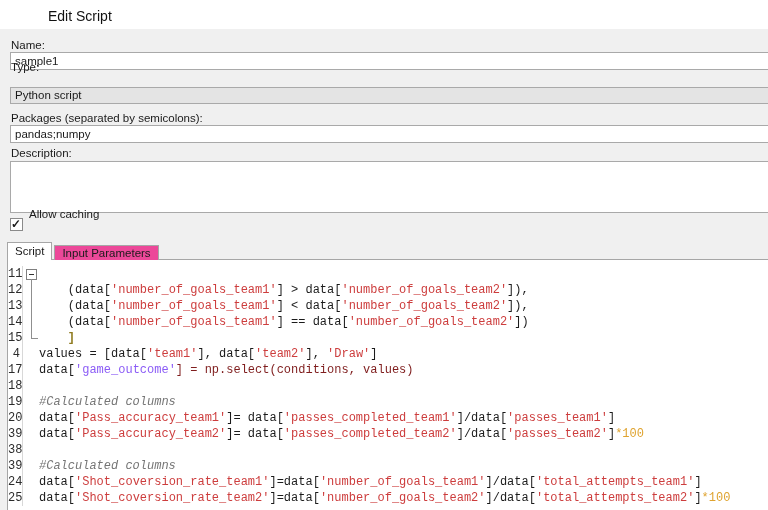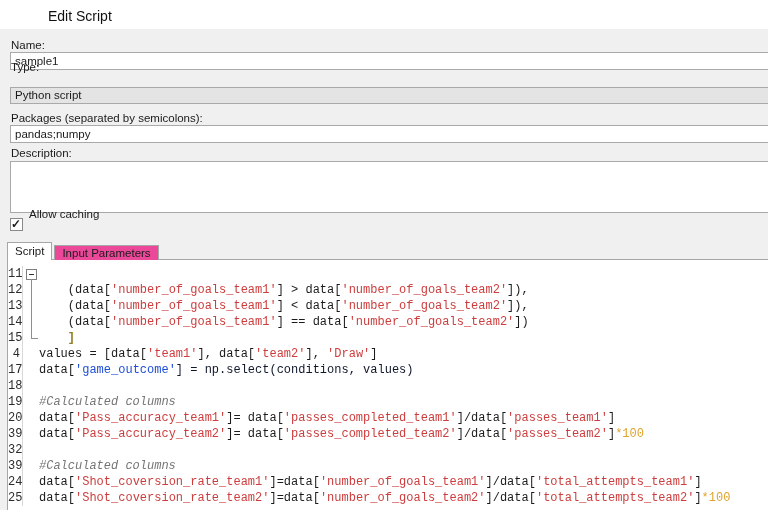--- a/index.html
+++ b/index.html
@@ -144,21 +144,21 @@
           <div class="code-text"><span class="tok-d" style="color: rgb(27, 27, 27);">    </span><span class="tok-b" style="color: rgb(143, 122, 30);">]</span></div>
         </div>
         <div class="code-row">
           <div class="gutter-num">4</div>
           <div class="gutter-fold"></div>
           <div class="code-text"><span class="tok-d" style="color: rgb(27, 27, 27);">values = [data[</span><span class="tok-s" style="color: rgb(205, 61, 61);">'team1'</span><span class="tok-d" style="color: rgb(27, 27, 27);">], data[</span><span class="tok-s" style="color: rgb(205, 61, 61);">'team2'</span><span class="tok-d" style="color: rgb(27, 27, 27);">], </span><span class="tok-s" style="color: rgb(205, 61, 61);">'Draw'</span><span class="tok-d" style="color: rgb(27, 27, 27);">]</span></div>
         </div>
         <div class="code-row">
           <div class="gutter-num">17</div>
           <div class="gutter-fold"></div>
-          <div class="code-text"><span class="tok-d" style="color: rgb(27, 27, 27);">data[</span><span class="tok-s" style="color: #1d4ed8;">'game_outcome'</span><span class="tok-d" style="color: #0f172a;">] = np.select(conditions, values)</span></div>
+          <div class="code-text"><span class="tok-d" style="color: rgb(27, 27, 27);">data[</span><span class="tok-s" style="color: #8b5cf6;">'game_outcome'</span><span class="tok-d" style="color: #7f1d1d;">] = np.select(conditions, values)</span></div>
         </div>
         <div class="code-row">
           <div class="gutter-num">18</div>
           <div class="gutter-fold"></div>
           <div class="code-text"></div>
         </div>
         <div class="code-row">
           <div class="gutter-num">19</div>
           <div class="gutter-fold"></div>
           <div class="code-text"><span class="tok-c" style="color: rgb(117, 117, 117);">#Calculated columns</span></div>
@@ -167,21 +167,21 @@
           <div class="gutter-num">20</div>
           <div class="gutter-fold"></div>
           <div class="code-text"><span class="tok-d" style="color: rgb(27, 27, 27);">data[</span><span class="tok-s" style="color: rgb(205, 61, 61);">'Pass_accuracy_team1'</span><span class="tok-d" style="color: rgb(27, 27, 27);">]= data[</span><span class="tok-s" style="color: rgb(205, 61, 61);">'passes_completed_team1'</span><span class="tok-d" style="color: rgb(27, 27, 27);">]/data[</span><span class="tok-s" style="color: rgb(205, 61, 61);">'passes_team1'</span><span class="tok-d" style="color: rgb(27, 27, 27);">]</span></div>
         </div>
         <div class="code-row">
           <div class="gutter-num">39</div>
           <div class="gutter-fold"></div>
           <div class="code-text"><span class="tok-d" style="color: rgb(27, 27, 27);">data[</span><span class="tok-s" style="color: rgb(205, 61, 61);">'Pass_accuracy_team2'</span><span class="tok-d" style="color: rgb(27, 27, 27);">]= data[</span><span class="tok-s" style="color: rgb(205, 61, 61);">'passes_completed_team2'</span><span class="tok-d" style="color: rgb(27, 27, 27);">]/data[</span><span class="tok-s" style="color: rgb(205, 61, 61);">'passes_team2'</span><span class="tok-d" style="color: rgb(27, 27, 27);">]</span><span class="tok-n" style="color: rgb(223, 163, 47);">*100</span></div>
         </div>
         <div class="code-row">
-          <div class="gutter-num">32</div>
+          <div class="gutter-num">38</div>
           <div class="gutter-fold"></div>
           <div class="code-text"></div>
         </div>
         <div class="code-row">
           <div class="gutter-num">39</div>
           <div class="gutter-fold"></div>
           <div class="code-text"><span class="tok-c" style="color: rgb(117, 117, 117);">#Calculated columns</span></div>
         </div>
         <div class="code-row">
           <div class="gutter-num">24</div>

